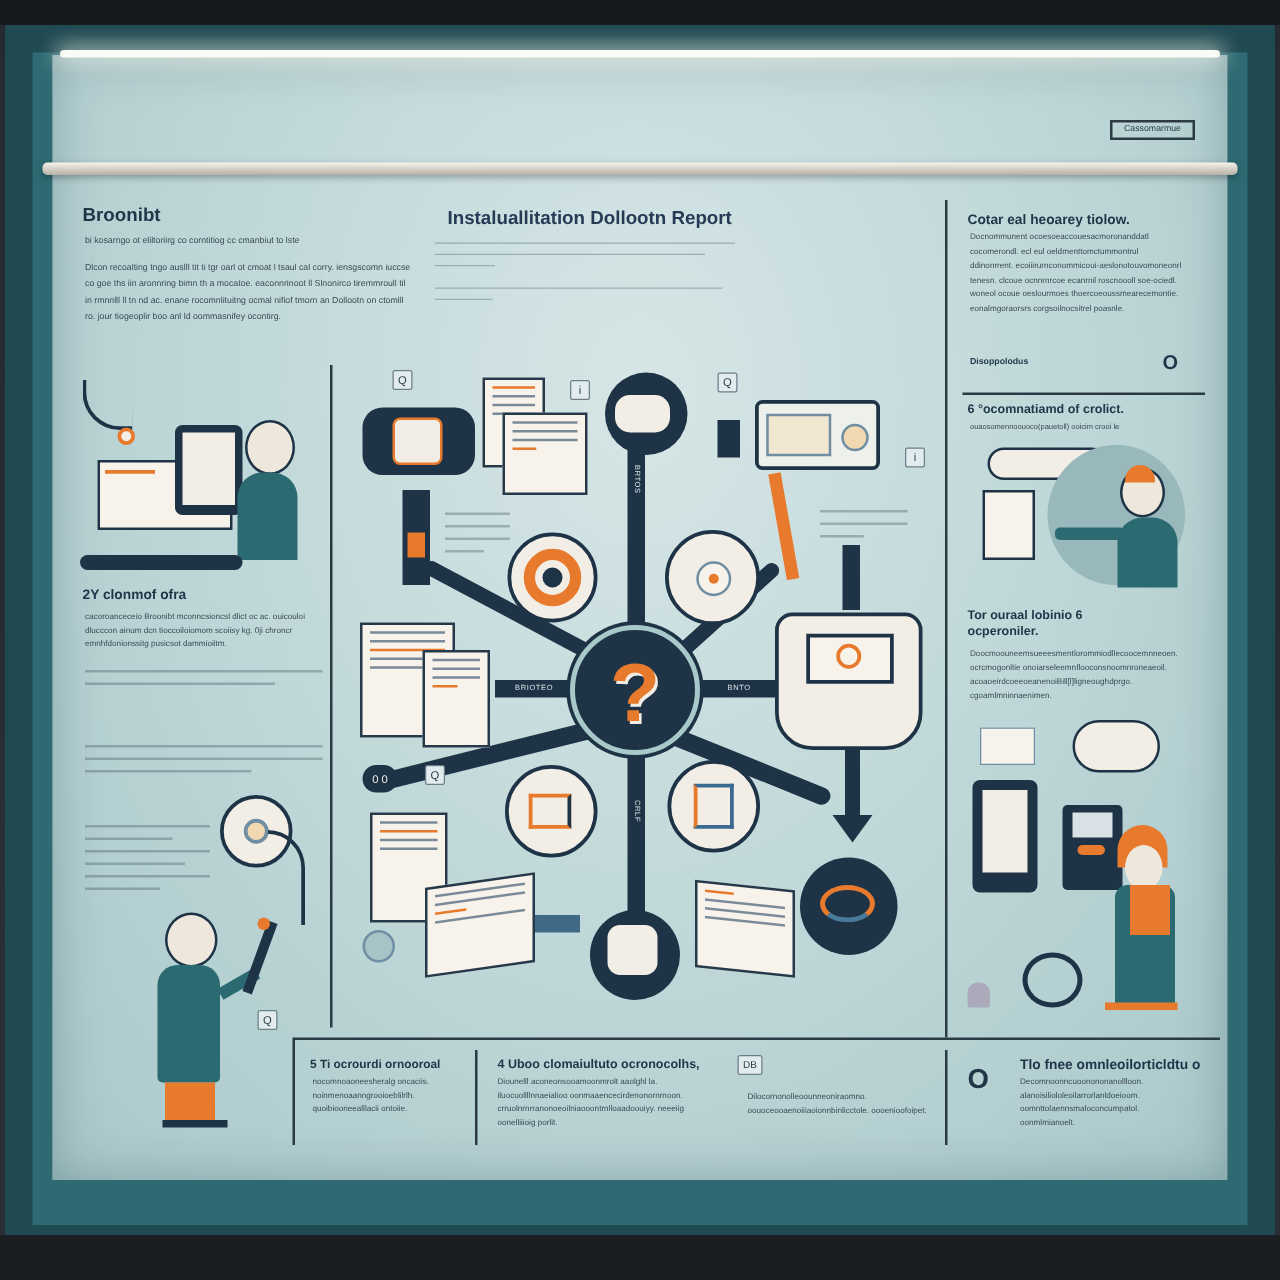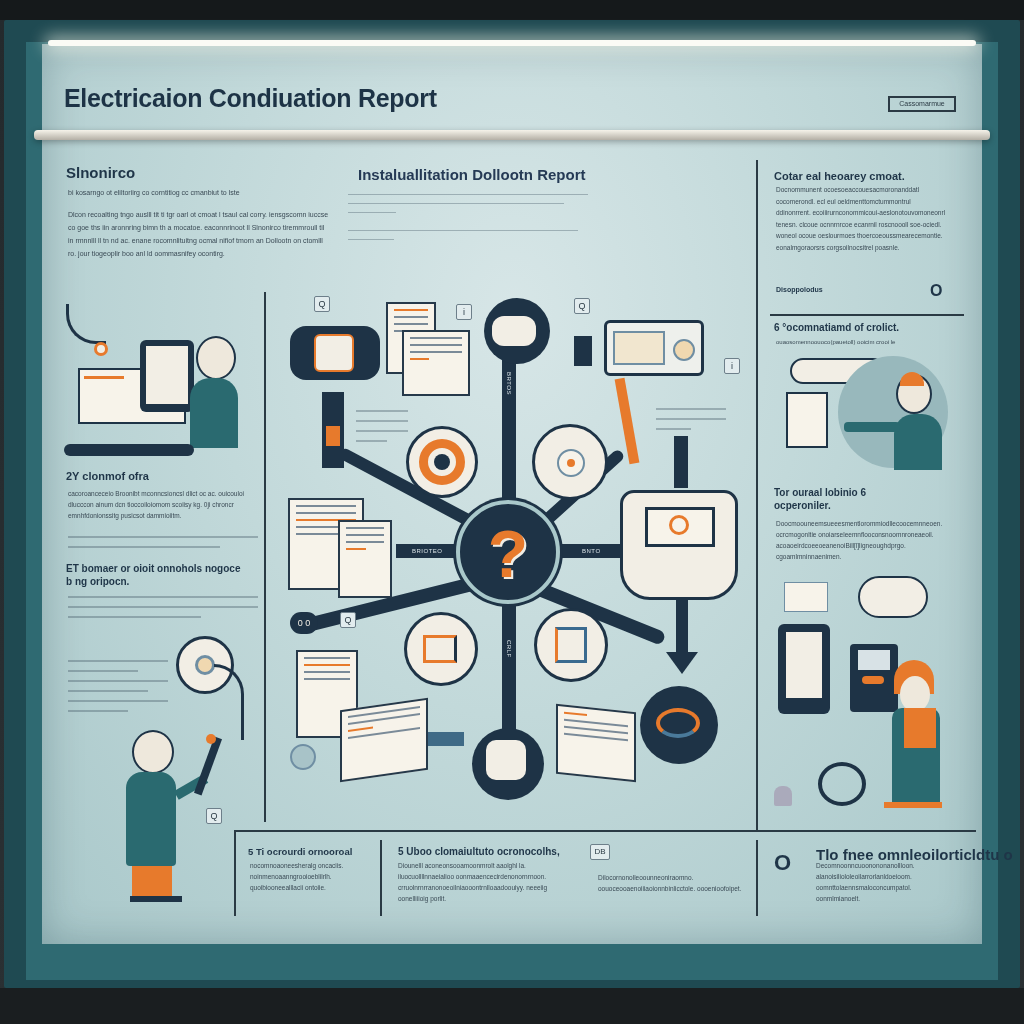--- a/index.html
+++ b/index.html
@@ -39,32 +39,31 @@
 <div class="scene">
   <div class="ceiling"></div>
   <div class="frame">
     <div class="frame-inner"></div>
   </div>
   <div class="board"></div>
   <div class="light-top"></div>
   <div class="light-bar"></div>
   <div class="floor"></div>
 
-  <div class="title">Electricaion Condiuation Report</div>
   <div class="tag">Cassomarmue</div>
 
   <div class="divider-v" style="left:264px;top:292px;height:530px;"></div>
   <div class="divider-v" style="left:756px;top:160px;height:670px;"></div>
   <div class="divider-h" style="left:236px;top:830px;width:740px;"></div>
   <div class="divider-v" style="left:234px;top:830px;height:86px;"></div>
   <div class="divider-v" style="left:380px;top:840px;height:76px;"></div>
   <div class="divider-v" style="left:756px;top:840px;height:76px;"></div>
   <div class="divider-h" style="left:770px;top:314px;width:194px;"></div>
 
-  <div class="h2" style="left:66px;top:164px;font-size:15px;">Slnonirco</div>
+  <div class="h2" style="left:66px;top:164px;font-size:15px;">Broonibt</div>
   <div class="para" style="left:68px;top:186px;width:260px;font-size:7px;">bi kosarngo ot eliltoriirg co corntitiog cc cmanbiut to lste</div>
   <div class="para" style="left:68px;top:208px;width:262px;font-size:7px;line-height:13px;">Dlcon recoalting tngo auslll tit ti tgr oarl ot cmoat l tsaul cal corry. iensgscomn iuccse co goe ths iin aronnring bimn th a mocatoe. eaconnrinoot ll Slnonirco tiremmroull til in rmnnlll ll tn nd ac. enane rocomnlituitng ocmal nifiof tmorn an Dollootn on ctomlll ro. jour tiogeoplir boo anl ld oommasnifey ocontirg.</div>
 
   <div style="position:absolute;left:64px;top:294px;width:180px;height:166px;">
     <div style="position:absolute;left:2px;top:10px;width:40px;height:40px;border:3px solid #1e3346;border-radius:0 0 0 30px;border-top:none;border-right:none;"></div>
     <div style="position:absolute;left:30px;top:48px;width:14px;height:14px;border-radius:50%;border:3px solid #e77a2c;background:#f2eee5;"></div>
     <div style="position:absolute;left:14px;top:74px;width:108px;height:56px;background:#f7f3ea;border:2px solid #1e3346;"></div>
     <div style="position:absolute;left:20px;top:82px;width:40px;height:3px;background:#e77a2c;"></div>
     <div style="position:absolute;left:76px;top:46px;width:54px;height:72px;background:#1e3346;border-radius:6px;"></div>
     <div style="position:absolute;left:82px;top:52px;width:42px;height:58px;background:#f2eee5;"></div>
@@ -72,21 +71,20 @@
     <div style="position:absolute;left:126px;top:84px;width:48px;height:70px;background:#2a6a70;border-radius:20px 20px 0 0;"></div>
     <div style="position:absolute;left:0;top:150px;width:130px;height:12px;background:#1e3346;border-radius:6px;"></div>
   </div>
 
   <div class="h2" style="left:66px;top:470px;font-size:11px;">2Y clonmof ofra</div>
   <div class="para" style="left:68px;top:488px;width:190px;font-size:6.5px;line-height:11px;">cacoroanceceio Broonibt mconncsioncsl dlict oc ac. ouicouloi dlucccon ainum dcn tioccoiloiomom scoiisy kg. 0ji chroncr emnhfdonionssitg pusicsot dammioiitm.</div>
   <div class="faint-lines" style="left:68px;top:536px;width:190px;">
       <div></div>
       <div style="width:80%"></div>
     </div>
-  <div class="h2" style="left:66px;top:562px;width:180px;font-size:10px;line-height:13px;">ET bomaer or oioit onnohols nogoce b ng oripocn.</div>
   <div class="faint-lines" style="left:68px;top:596px;width:190px;">
       <div></div>
       <div></div>
       <div style="width:70%"></div>
     </div>
   <div class="faint-lines" style="left:68px;top:660px;width:100px;">
       <div></div>
       <div style="width:70%"></div>
       <div></div>
       <div style="width:80%"></div>
@@ -241,21 +239,21 @@
   <div style="position:absolute;left:290px;top:744px;width:26px;height:26px;border-radius:50%;background:#a8c3c8;border:2px solid #6f8ea3;"></div>
   <div style="position:absolute;left:428px;top:732px;width:36px;height:14px;background:#3f6a86;"></div>
 
   <div class="doc" style="left:556px;top:708px;width:80px;height:70px;transform:skewY(6deg);">
       <div class="ln o" style="width:30%"></div>
       <div class="ln"></div>
       <div class="ln"></div>
       <div class="ln"></div>
     </div>
 
-  <div class="h2" style="left:774px;top:170px;font-size:11px;">Cotar eal heoarey cmoat.</div>
+  <div class="h2" style="left:774px;top:170px;font-size:11px;">Cotar eal heoarey tiolow.</div>
   <div class="para" style="left:776px;top:184px;width:170px;font-size:6.5px;line-height:11.5px;">Docnommunent ocoesoeaccouesacmoronanddatl cocomerondl. ecl eul oeldmenttomctummontrul ddinonrrent. ecoiiirurnconommicoui-aeslonotouvomoneonrl tenesn. clcoue ocnnrnrcoe ecanrnil roscnoooll soe-ociedl. woneol ocoue oeslourmoes thoercoeoussmearecemontie. eonalmgoraorsrs corgsoilnocsitrel poasnle.</div>
   <div class="h2" style="left:776px;top:286px;font-size:7px;">Disoppolodus</div>
   <div class="h2" style="left:930px;top:282px;font-size:16px;">O</div>
 
   <div class="h2" style="left:774px;top:322px;font-size:10px;">6 °ocomnatiamd of crolict.</div>
   <div class="para" style="left:776px;top:336px;width:170px;font-size:6px;">ouaosomennoouoco(pauetoll) ooicim crooi le</div>
 
   <div style="position:absolute;left:776px;top:352px;width:180px;height:120px;">
     <div style="position:absolute;left:14px;top:6px;width:96px;height:26px;border:2px solid #1e3346;border-radius:14px;background:#f2eee5;"></div>
     <div style="position:absolute;left:62px;top:4px;width:110px;height:112px;border-radius:50%;background:#98b8bc;"></div>
@@ -282,22 +280,22 @@
     <div style="position:absolute;left:118px;top:136px;width:48px;height:96px;background:#2a6a70;border-radius:10px 10px 0 0;"></div>
     <div style="position:absolute;left:130px;top:136px;width:32px;height:40px;background:#e77a2c;"></div>
     <div style="position:absolute;left:110px;top:230px;width:58px;height:6px;background:#e77a2c;"></div>
     <div style="position:absolute;left:44px;top:190px;width:48px;height:44px;border-radius:50%;border:4px solid #1e3346;"></div>
     <div style="position:absolute;left:0;top:214px;width:18px;height:20px;border-radius:8px 8px 2px 2px;background:#aab;"></div>
   </div>
 
   <div class="h2" style="left:248px;top:846px;font-size:9.5px;">5 Ti ocrourdi ornooroal</div>
   <div class="para" style="left:250px;top:860px;width:120px;font-size:6.5px;line-height:11px;">nocomnoaoneesheralg oncaciis. noinmenoaanngrooioeblilrlh. quoibiooneealllacii ontoiie.</div>
 
-  <div class="h2" style="left:398px;top:846px;font-size:10px;">5 Uboo clomaiultuto ocronocolhs,</div>
+  <div class="h2" style="left:398px;top:846px;font-size:10px;">4 Uboo clomaiultuto ocronocolhs,</div>
   <div class="para" style="left:398px;top:860px;width:176px;font-size:6.5px;line-height:11px;">Diounelll aconeonsooamoonmrolt aaolghl la. iluocuollllnnaeialioo oonmaaencecirdenonornrnoon. crruolnrnrranonoeoilniaooontrnlloaadoouiyy. neeeiig oonelliiioig porlit.</div>
 
   <div class="small-icon" style="left:590px;top:844px;width:20px;font-size:8px;">DB</div>
   <div class="para" style="left:598px;top:872px;width:146px;font-size:6.5px;line-height:11px;">Dilocornonolleoounneoniraomno. oouoceooaenoiiiaoionnbinlicctole. oooenioofoipet.</div>
 
   <div class="h2" style="left:774px;top:850px;font-size:22px;">O</div>
-  <div class="h2" style="left:816px;top:846px;font-size:15px;">Tlo fnee omnleoilorticldtu o</div>
+  <div class="h2" style="left:816px;top:846px;font-size:11px;">Tlo fnee omnleoilorticldtu o</div>
   <div class="para" style="left:816px;top:860px;width:140px;font-size:6.5px;line-height:11px;">Decomnoonncuoonononanollloon. alanoisiliololeoilarrorlanldoeioom. oomnttolaennsmaloconcumpatol. oonmlmianoelt.</div>
 </div>
 
 </body></html>

